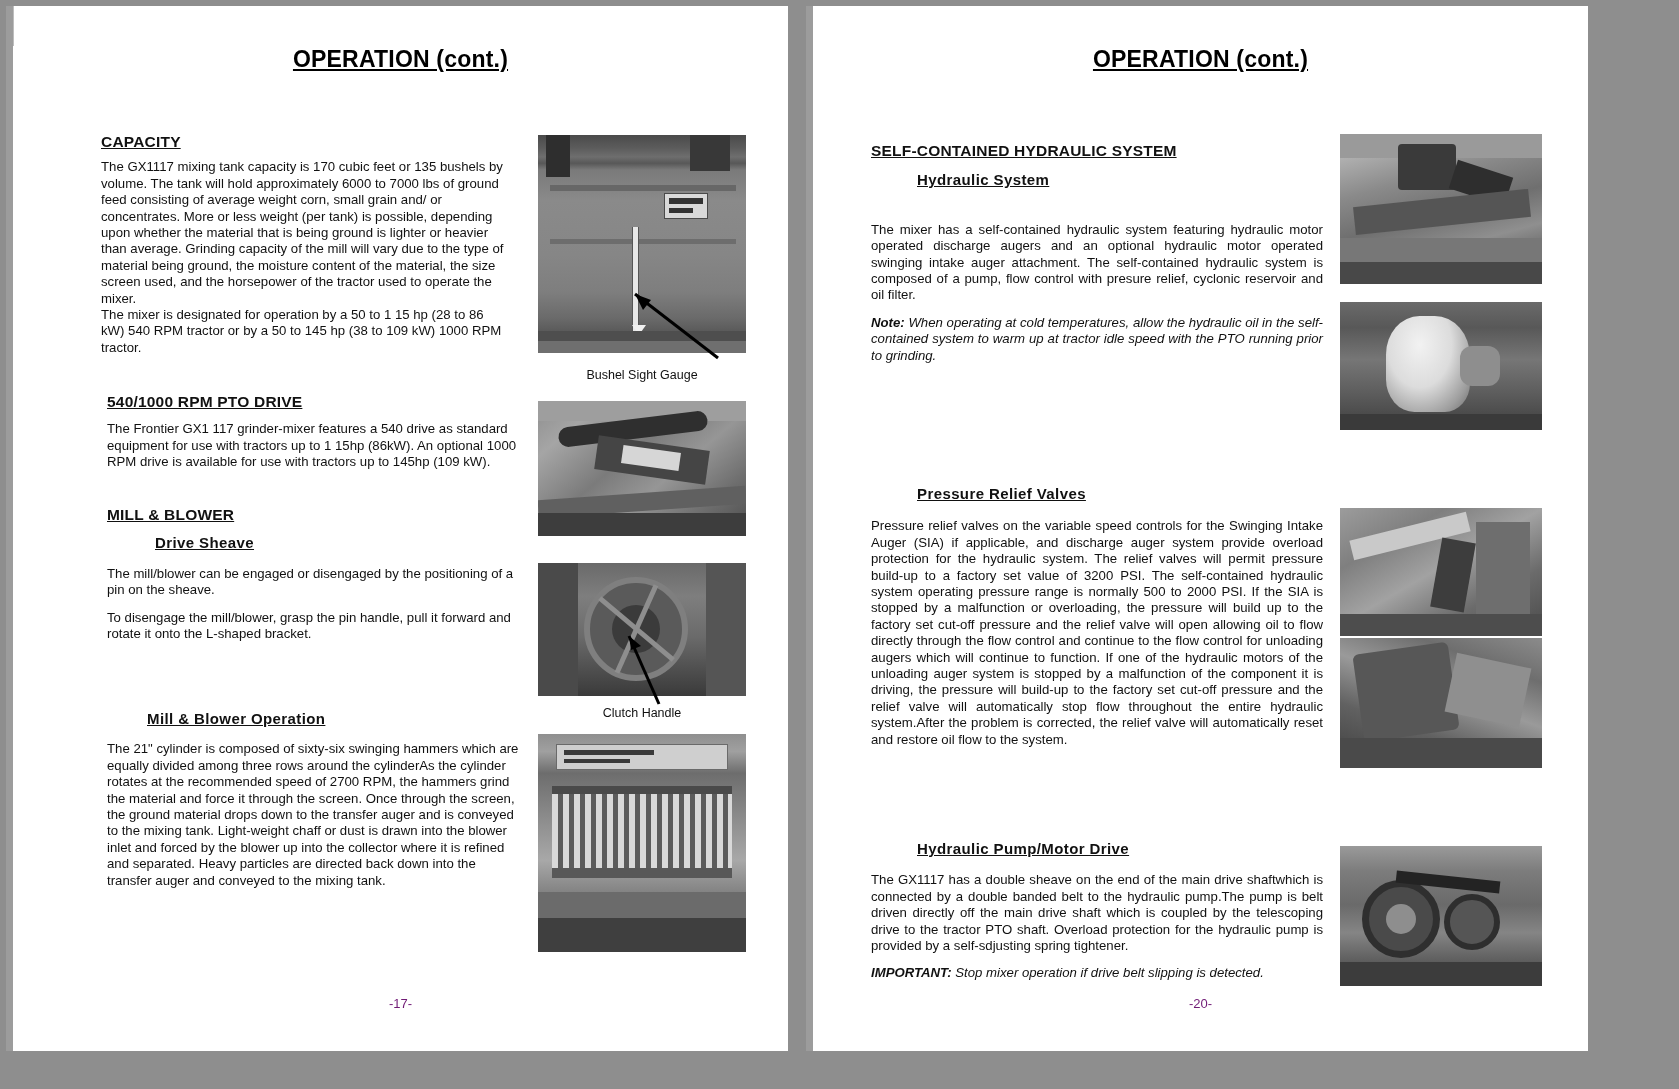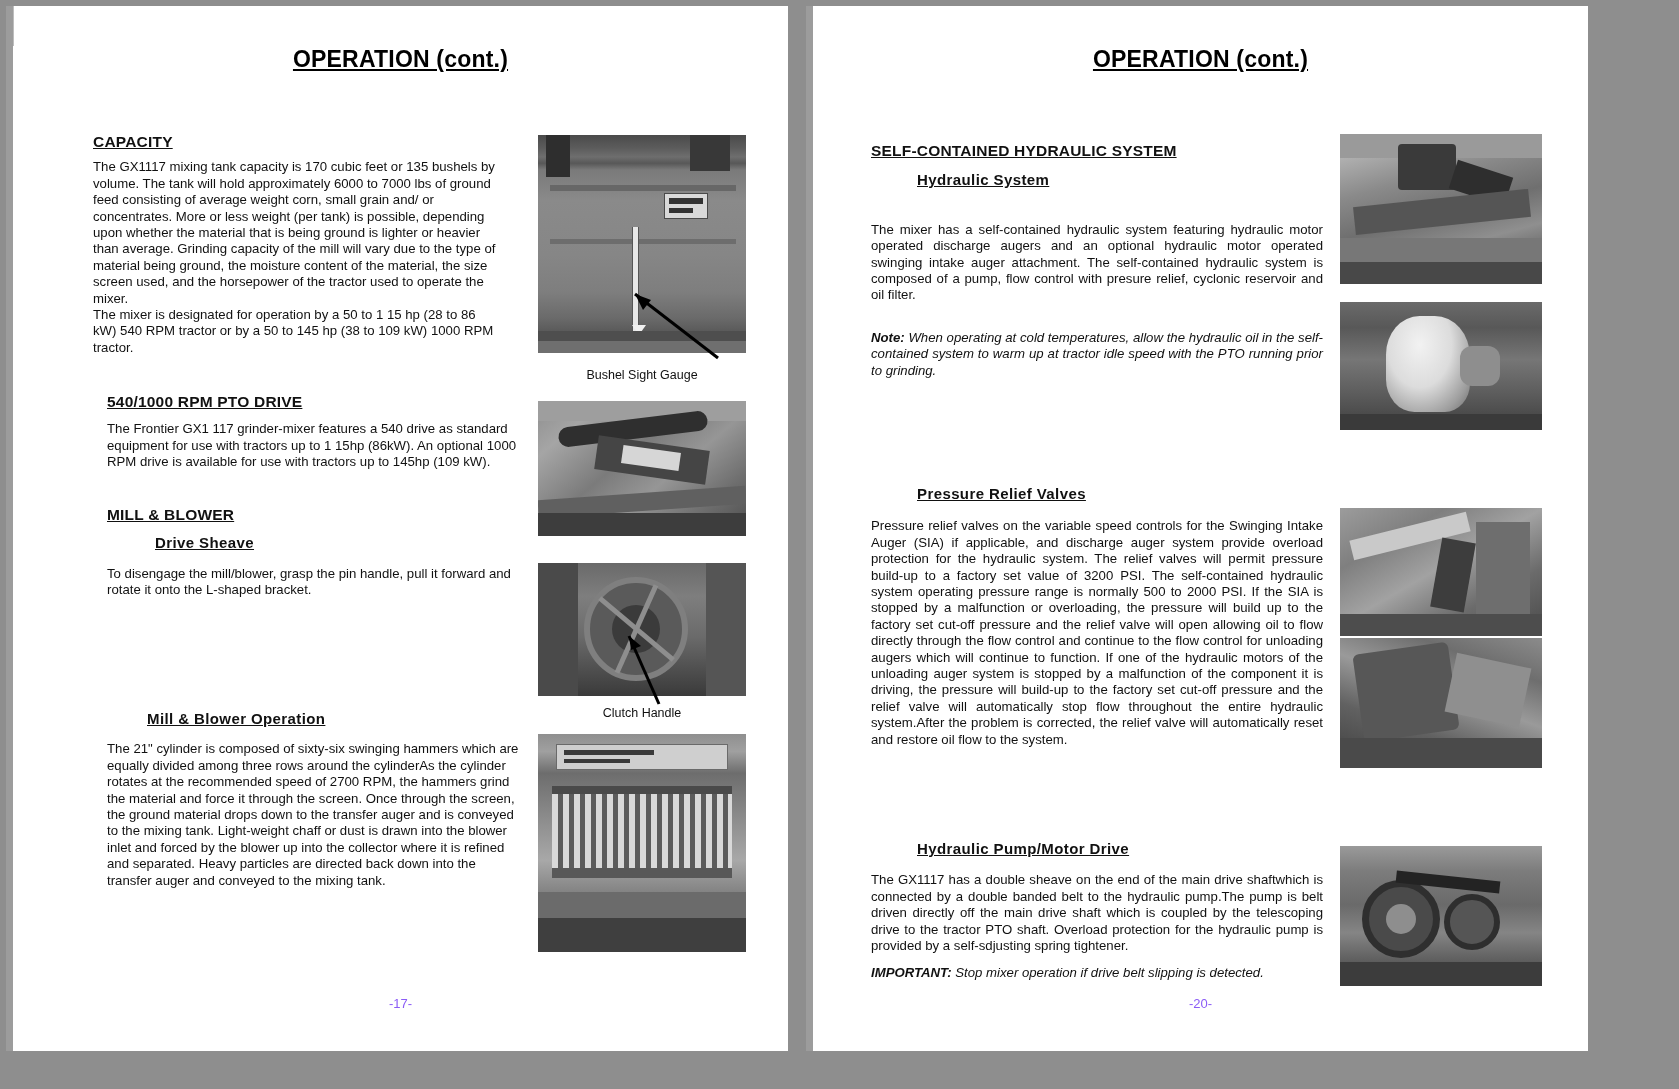--- a/index.html
+++ b/index.html
@@ -92,48 +92,49 @@
     position: absolute;
     font-size: 12.5px;
     color: #111;
     text-align: center;
   }
   .pagenum {
     position: absolute;
     width: 100%;
     text-align: center;
     font-size: 13px;
-    color: #8b5cf6;
+    color: #701a75;
   }
   .arrow-svg { position: absolute; pointer-events: none; }
 </style>
 </head>
 <body>
 
 <div class="spread">
 
   <div class="page page-left">
     <div class="page-inner">
 
       <h1 class="doc-title">OPERATION (cont.)</h1>
 
-      <div class="col-text" style="left:80px; top:88px; width:404px;">
+      <div class="col-text" style="left:88px; top:88px; width:404px;">
         <h2 class="sec">CAPACITY</h2>
         <p class="body tight">The GX1117 mixing tank capacity is 170 cubic feet or 135 bushels by volume. The tank will hold approximately 6000 to 7000 lbs of ground feed consisting of average weight corn, small grain and/ or concentrates. More or less weight (per tank) is possible, depending upon whether the material that is being ground is lighter or heavier than average. Grinding capacity of the mill will vary due to the type of material being ground, the moisture content of the material, the size screen used, and the horsepower of the tractor used to operate the mixer.</p>
         <p class="body tight">The mixer is designated for operation by a 50 to 1 15 hp (28 to 86 kW) 540 RPM tractor or by a 50 to 145 hp (38 to 109 kW) 1000 RPM tractor.</p>
       </div>
 
       <div class="col-text" style="left:94px; top:348px; width:410px;">
         <h2 class="sec" style="margin-bottom:11px;">540/1000 RPM PTO DRIVE</h2>
         <p class="body">The Frontier GX1 117 grinder-mixer features a 540 drive as standard equipment for use with tractors up to 1   15hp (86kW). An optional 1000 RPM drive is available for use with tractors up to 145hp (109 kW).</p>
       </div>
 
       <div class="col-text" style="left:94px; top:461px; width:410px;">
         <h2 class="sec" style="margin-bottom:12px;">MILL &amp; BLOWER</h2>
         <h3 class="sub indent" style="margin-bottom:14px;text-decoration:underline;">Drive Sheave</h3>
+        <p class="body">The mill/blower can be engaged or disengaged by the positioning of a pin on the sheave.</p>
         <p class="body">To disengage the mill/blower, grasp the pin handle, pull it forward and rotate it onto the L-shaped bracket.</p>
       </div>
 
       <div class="col-text" style="left:94px; top:665px; width:412px;">
         <h3 class="sub indent2" style="margin-bottom:14px;">Mill &amp; Blower Operation</h3>
         <p class="body">The 21" cylinder is composed of sixty-six swinging hammers which are equally divided among three rows around the cylinderAs the cylinder rotates at the recommended speed of 2700 RPM, the hammers grind the material and force it through the screen. Once through the screen, the ground material drops down to the transfer auger and is conveyed to the mixing tank. Light-weight chaff or dust is drawn into the blower inlet and forced by the blower up into the collector where it is refined and separated. Heavy particles are directed back down into the transfer auger and conveyed to the mixing tank.</p>
       </div>
 
       <div class="photo" style="left:525px; top:89px; width:208px; height:218px;">
         <div class="ph-inner" style="background:
@@ -205,21 +206,21 @@
     <div class="page-inner">
 
       <h1 class="doc-title">OPERATION (cont.)</h1>
 
       <div class="col-text" style="left:58px; top:97px; width:452px;">
         <h2 class="sec" style="margin-bottom:13px;">SELF-CONTAINED HYDRAULIC SYSTEM</h2>
         <h3 class="sub" style="margin-left:46px; margin-bottom:33px;">Hydraulic System</h3>
         <p class="body justify">The mixer has a self-contained hydraulic system featuring hydraulic motor operated discharge augers and an optional hydraulic motor operated swinging intake auger attachment. The self-contained hydraulic system is composed of a pump, flow control with presure relief, cyclonic reservoir and oil filter.</p>
       </div>
 
-      <div class="col-text" style="left:58px; top:284px; width:452px;">
+      <div class="col-text" style="left:58px; top:269px; width:452px;">
         <p class="note justify">
           <b class="imp">Note:</b><span> When operating at cold temperatures, allow the hydraulic oil in the self-contained system to warm up at tractor idle speed with the PTO running prior to grinding.</span>
         </p>
       </div>
 
       <div class="col-text" style="left:58px; top:440px; width:452px;">
         <h3 class="sub" style="margin-left:46px; margin-bottom:16px;">Pressure Relief Valves</h3>
         <p class="body justify">Pressure relief valves on the variable speed controls for the Swinging Intake Auger (SIA) if applicable, and discharge auger system provide overload protection for the hydraulic system. The relief valves will permit pressure build-up to a factory set value of 3200 PSI. The self-contained hydraulic system operating pressure range is normally 500 to 2000 PSI. If the SIA is stopped by a malfunction or overloading, the pressure will build up to the factory set cut-off pressure and the relief valve will open allowing oil to flow directly through the flow control and continue to the flow control for unloading augers which will continue to function. If one of the hydraulic motors of the unloading auger system is stopped by a malfunction of the component it is driving, the pressure will build-up to the factory set cut-off pressure and the relief valve will automatically stop flow throughout the entire hydraulic system.After the problem is corrected, the relief valve will automatically reset and restore oil flow to the system.</p>
       </div>
 

